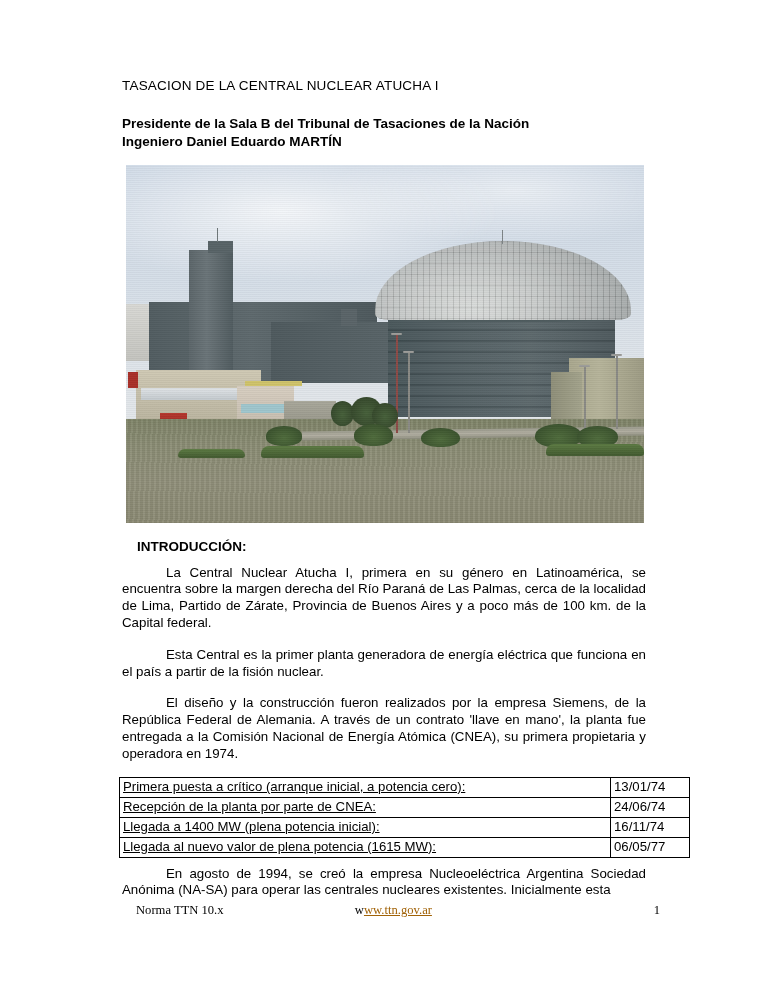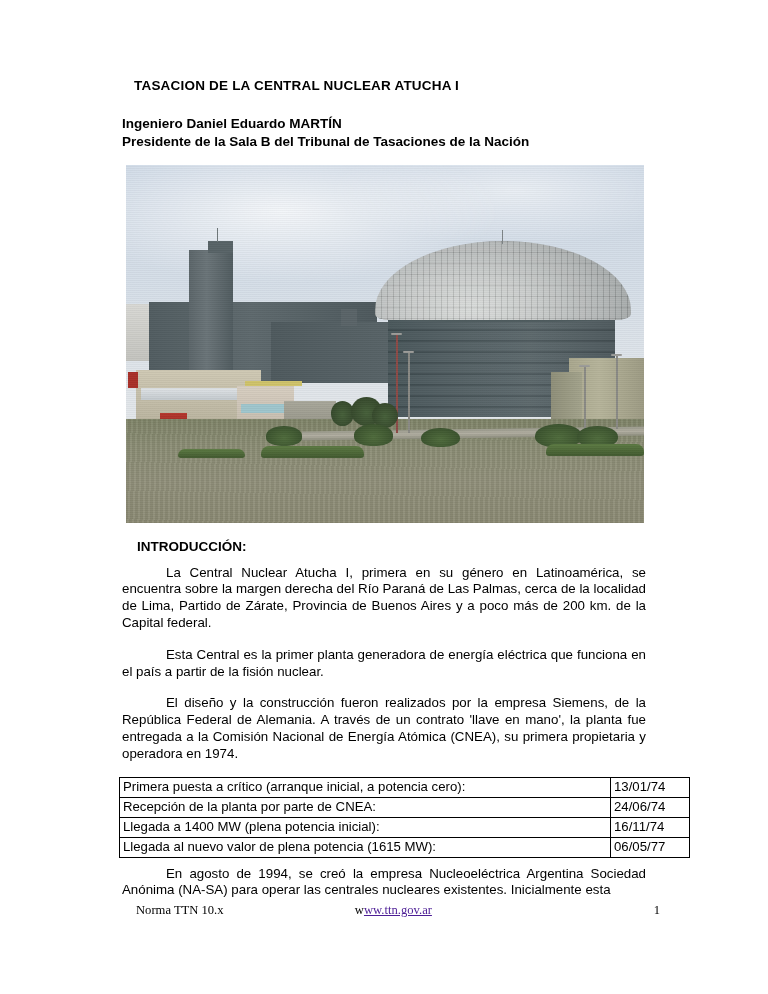--- a/index.html
+++ b/index.html
@@ -26,23 +26,23 @@
 
   .content {
     position: absolute;
     left: 122px;
     top: 78px;
     width: 524px;
   }
 
   .doc-title {
     font-size: 13.5px;
-    font-weight: bold;
+    font-weight: normal;
     letter-spacing: 0.2px;
-    margin: 0 0 20px 12px;
+    margin: 0 0 20px 0;
     line-height: 1.25;
   }
 
   .byline {
     font-size: 13.5px;
     font-weight: bold;
     line-height: 1.32;
     margin: 0 0 14px 0;
   }
   .byline div { white-space: nowrap; }
@@ -314,21 +314,21 @@
   table.facts td {
     border: 1px solid #000000;
     font-size: 13.2px;
     line-height: 1.05;
     padding: 1px 3px 2px 3px;
     height: 16px;
     vertical-align: middle;
     white-space: nowrap;
     overflow: hidden;
   }
-  td.label { width: 484px; }
+  td.label { width: 484px; text-decoration: underline; }
   td.value { width: 72px; }
 
   p.after-table { margin-top: 8px; }
 
   
   .footer {
     position: absolute;
     left: 136px;
     top: 903px;
     width: 524px;
@@ -339,36 +339,36 @@
   }
   .footer .left { position: absolute; left: 0; top: 0; }
   .footer .center {
     position: absolute;
     left: 50%;
     top: 0;
     transform: translateX(-56%);
     white-space: nowrap;
   }
   .footer .center a {
-    color: #4c1d95;
+    color: #a16207;
     text-decoration: underline;
   }
   .footer .right { position: absolute; right: 0; top: 0; }
 </style>
 </head>
 <body>
 
 <div class="page">
   <div class="content">
 
     <div class="doc-title">TASACION DE LA CENTRAL NUCLEAR ATUCHA I</div>
 
     <div class="byline">
+      <div>Presidente de la Sala B del Tribunal de Tasaciones de la Nación</div>
       <div>Ingeniero Daniel Eduardo MARTÍN</div>
-      <div>Presidente de la Sala B del Tribunal de Tasaciones de la Nación</div>
     </div>
 
     <div class="photo-wrap">
       <div class="photo">
         <div class="sky"></div>
 
         <div class="blockL"></div>
         <div class="hall"></div>
         <div class="hall2"></div>
         <div class="tower"></div>
@@ -410,21 +410,21 @@
         <div class="hedge" style="left:26%; top:78.5%; width:20%; height:3.6%;"></div>
         <div class="hedge" style="left:81%; top:78%; width:19%; height:3.4%;"></div>
         <div class="hedge" style="left:10%; top:79.5%; width:13%; height:2.6%;"></div>
 
         <div class="photo-noise"></div>
       </div>
     </div>
 
     <div class="section-head">INTRODUCCIÓN:</div>
 
-    <p class="body">La Central Nuclear Atucha I, primera en su género en Latinoamérica, se encuentra sobre la margen derecha del Río Paraná de Las Palmas, cerca de la localidad de Lima, Partido de Zárate, Provincia de Buenos Aires y a poco más de 200 km. de la Capital federal.</p>
+    <p class="body">La Central Nuclear Atucha I, primera en su género en Latinoamérica, se encuentra sobre la margen derecha del Río Paraná de Las Palmas, cerca de la localidad de Lima, Partido de Zárate, Provincia de Buenos Aires y a poco más de 100 km. de la Capital federal.</p>
     <p class="body">Esta Central es la primer planta generadora de energía eléctrica que funciona en el país a partir de la fisión nuclear.</p>
     <p class="body">El diseño y la construcción fueron realizados por la empresa Siemens, de la República Federal de Alemania.  A través de un contrato 'llave en mano', la planta fue entregada a la Comisión Nacional de Energía Atómica (CNEA), su primera propietaria y operadora en 1974.</p>
 
     <table class="facts">
       <tbody>
         <tr>
           <td class="label">Primera puesta a crítico (arranque inicial, a potencia cero):</td>
           <td class="value">13/01/74</td>
         </tr>
         <tr>

